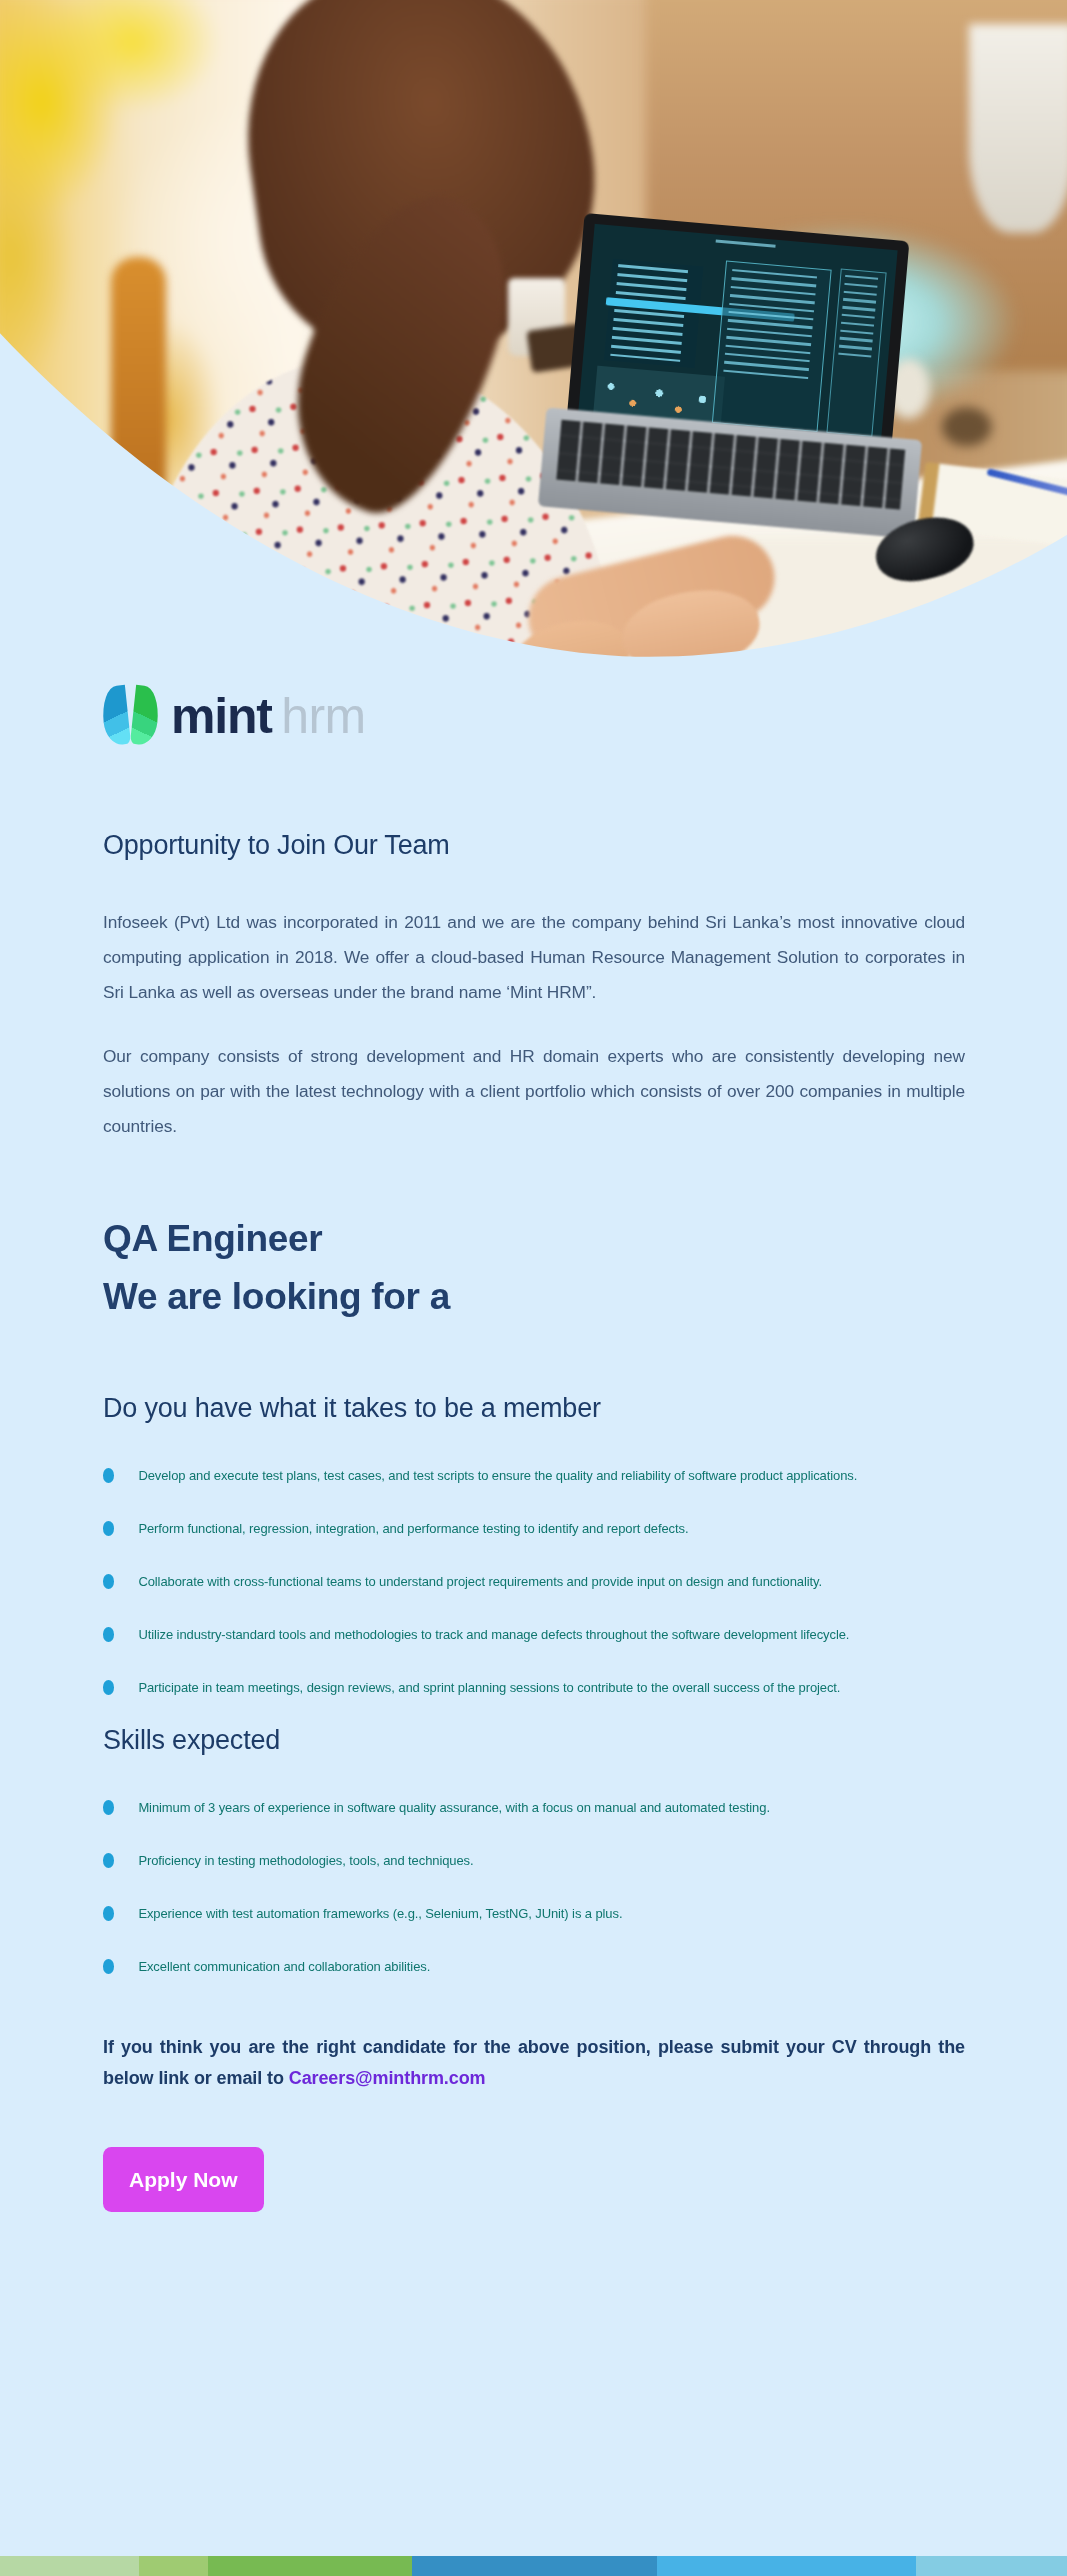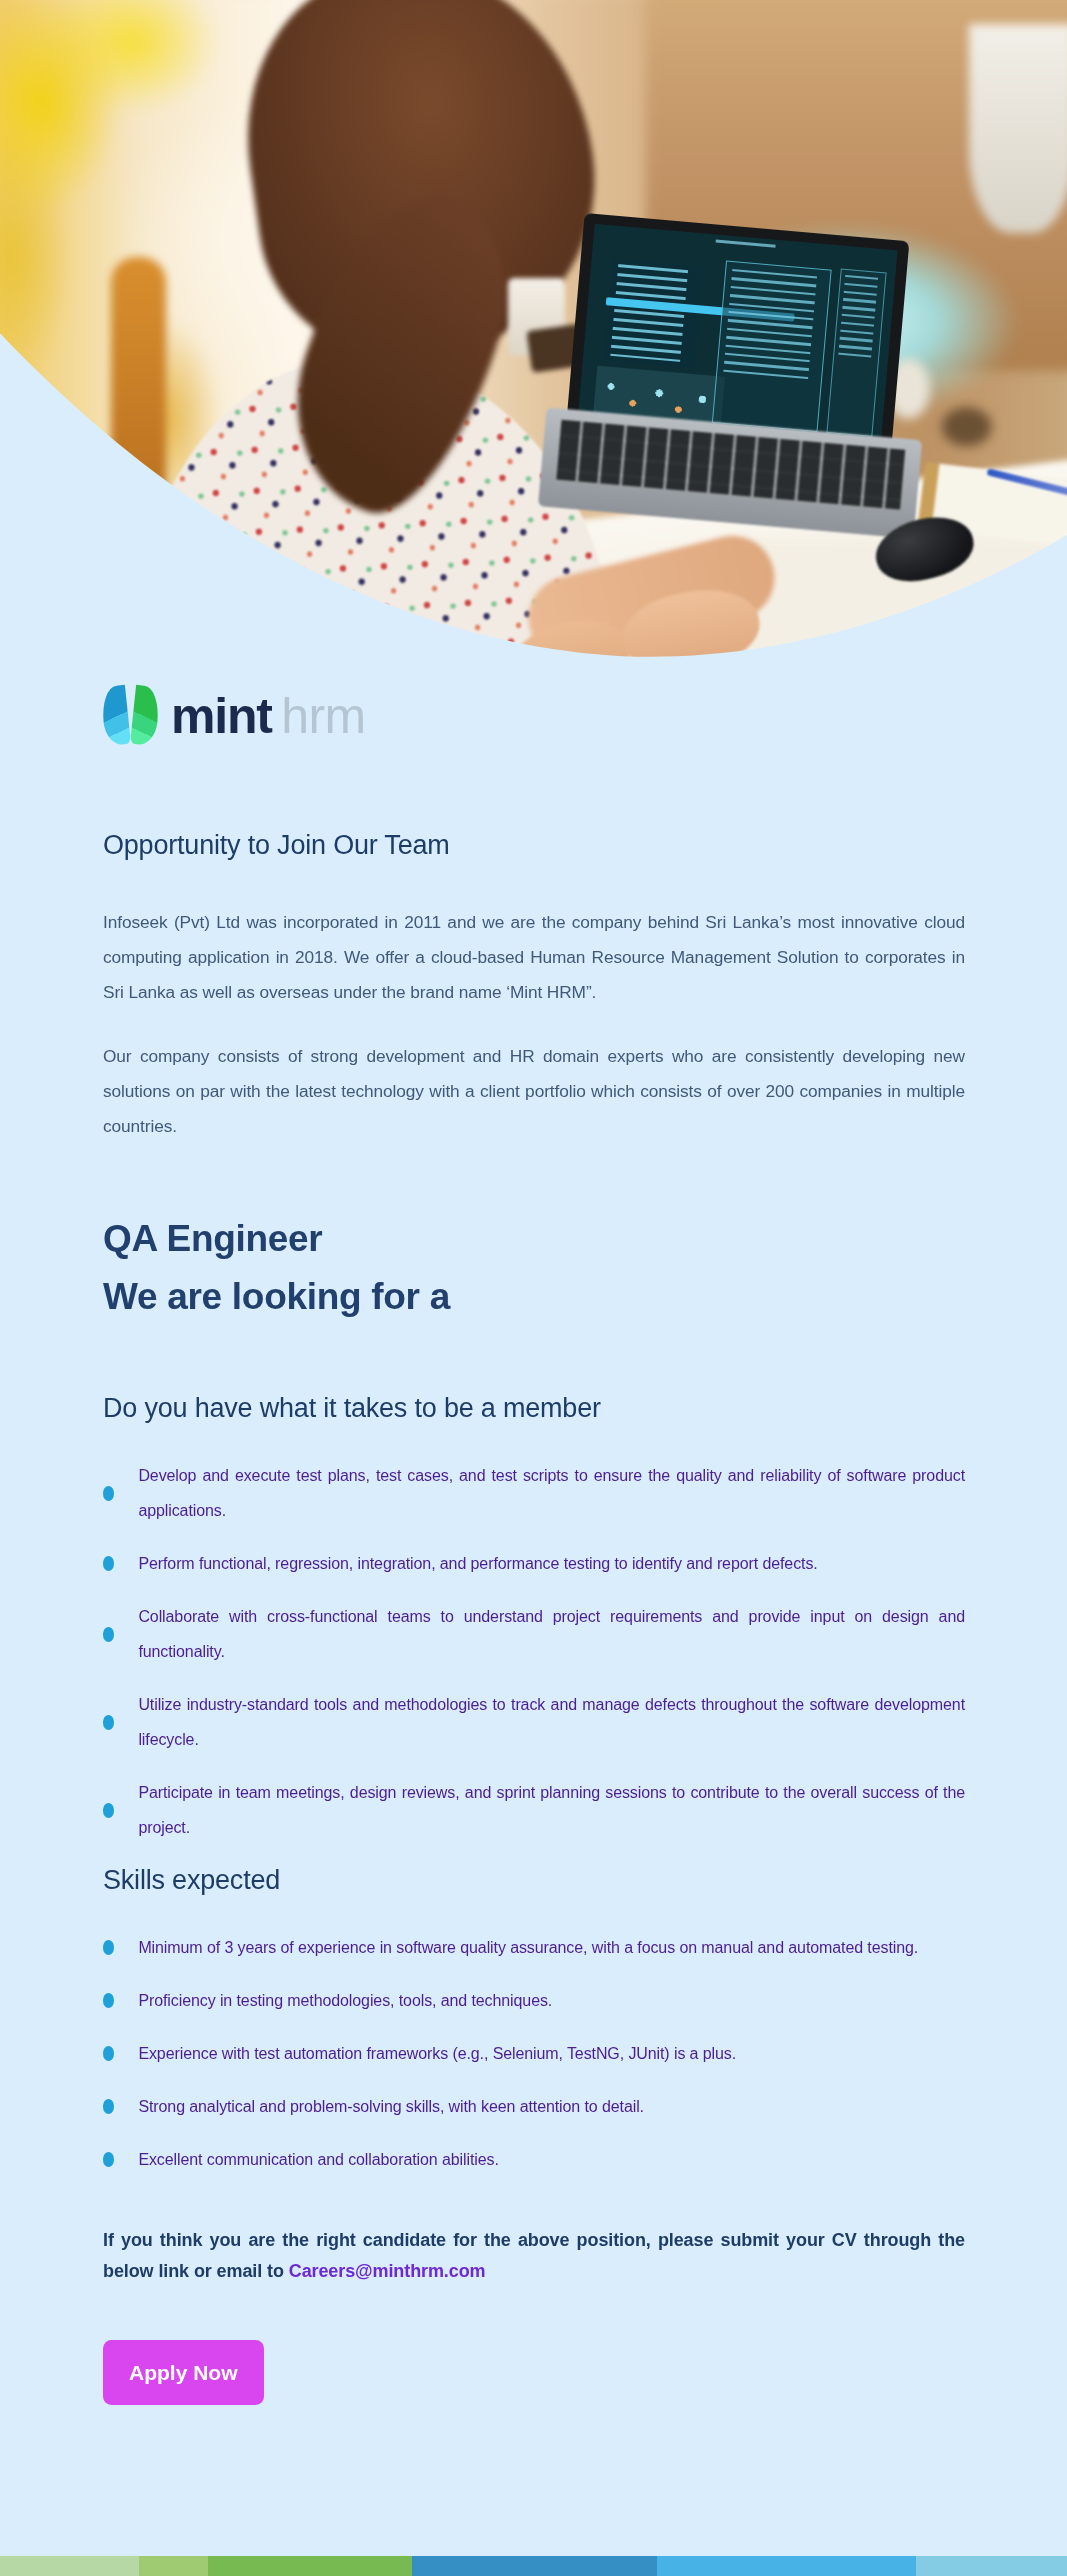--- a/index.html
+++ b/index.html
@@ -147,21 +147,21 @@
   .para-2 { margin-top:29px; }
 
   .position-heading { margin-top:66px; font-size:37px; line-height:58px; font-weight:700;
     color:#22406d; letter-spacing:-0.3px; }
 
   .req-heading { margin-top:67px; }
   .bullet-list { list-style:none; margin-top:34px; }
   .bullet-list li { display:flex; align-items:center; margin-bottom:18px; }
   .bullet-dot { flex:0 0 auto; width:11.4px; height:15px; border-radius:50%;
     background:#1fa0d8; margin-right:24px; }
-  .bullet-text { flex:1; font-size:16px; line-height:35px; color:#4c1d95;
+  .bullet-text { flex:1; font-size:13px; line-height:35px; color:#0f766e;
     letter-spacing:-0.1px; text-align:justify; }
 
   .skills-heading { margin-top:20.3px; }
 
   .cta-text { margin-top:48px; font-size:18px; line-height:31px; font-weight:700;
     color:#1d3c68; text-align:justify; letter-spacing:-0.1px; }
   .email-link { color:#6d28d9; text-decoration:none; font-weight:700; }
 
   .apply-button { margin-top:53px; display:inline-block; border:none; cursor:pointer;
     background:#d946ef; color:#ffffff; font-family:"Liberation Sans",sans-serif;
@@ -273,24 +273,20 @@
     <li>
       <span class="bullet-dot"></span>
       <span class="bullet-text">Proficiency in testing methodologies, tools, and techniques.</span>
       </li>
     <li>
       <span class="bullet-dot"></span>
       <span class="bullet-text">Experience with test automation frameworks (e.g., Selenium, TestNG, JUnit) is a plus.</span>
       </li>
     <li>
       <span class="bullet-dot"></span>
-      <span class="bullet-text">Strong analytical and problem-solving skills, with keen attention to detail.</span>
-      </li>
-    <li>
-      <span class="bullet-dot"></span>
       <span class="bullet-text">Excellent communication and collaboration abilities.</span>
       </li>
   </ul>
 
   <p class="cta-text"><span>If you think you are the right candidate for the above position, please submit your CV through the below link or email to </span><a class="email-link" href="#">Careers@minthrm.com</a></p>
 
   <button class="apply-button">Apply Now</button>
 
 </div>
 

